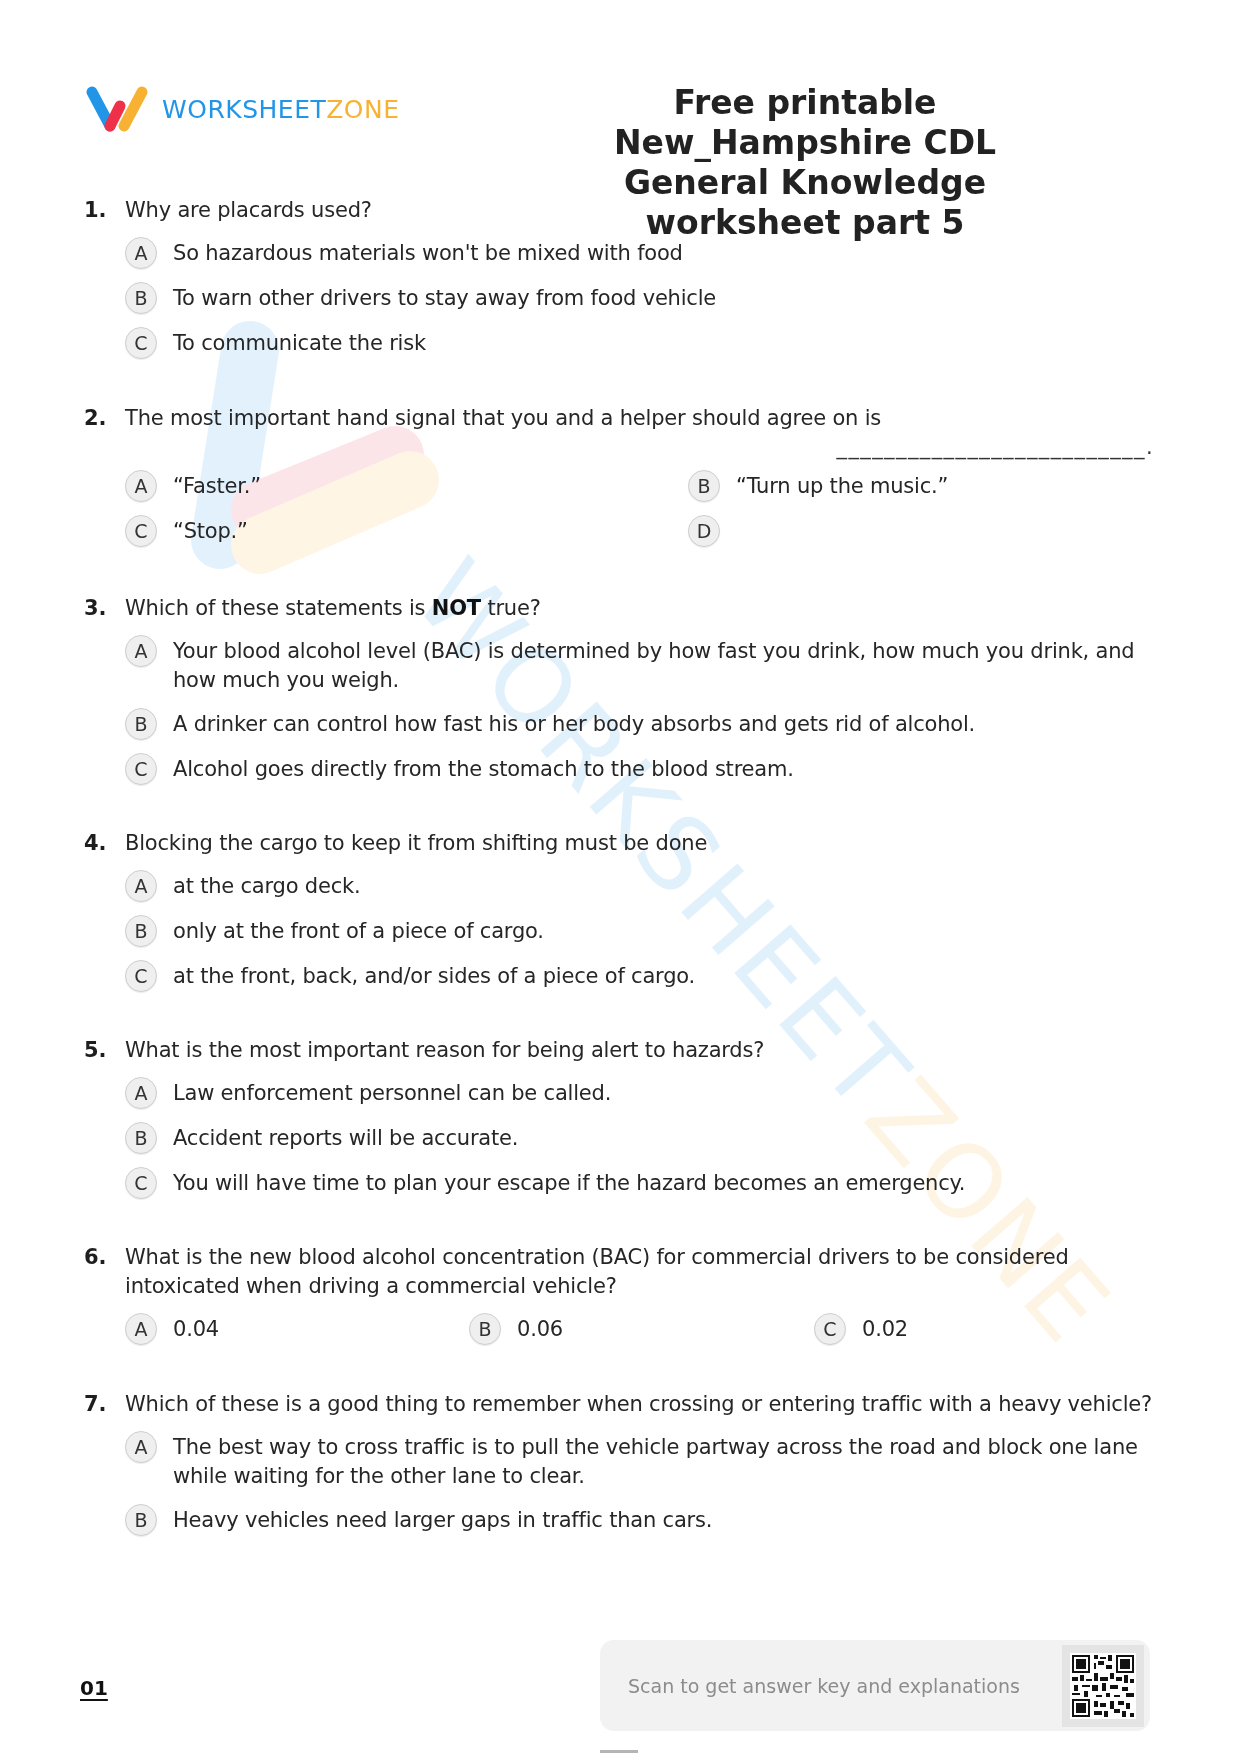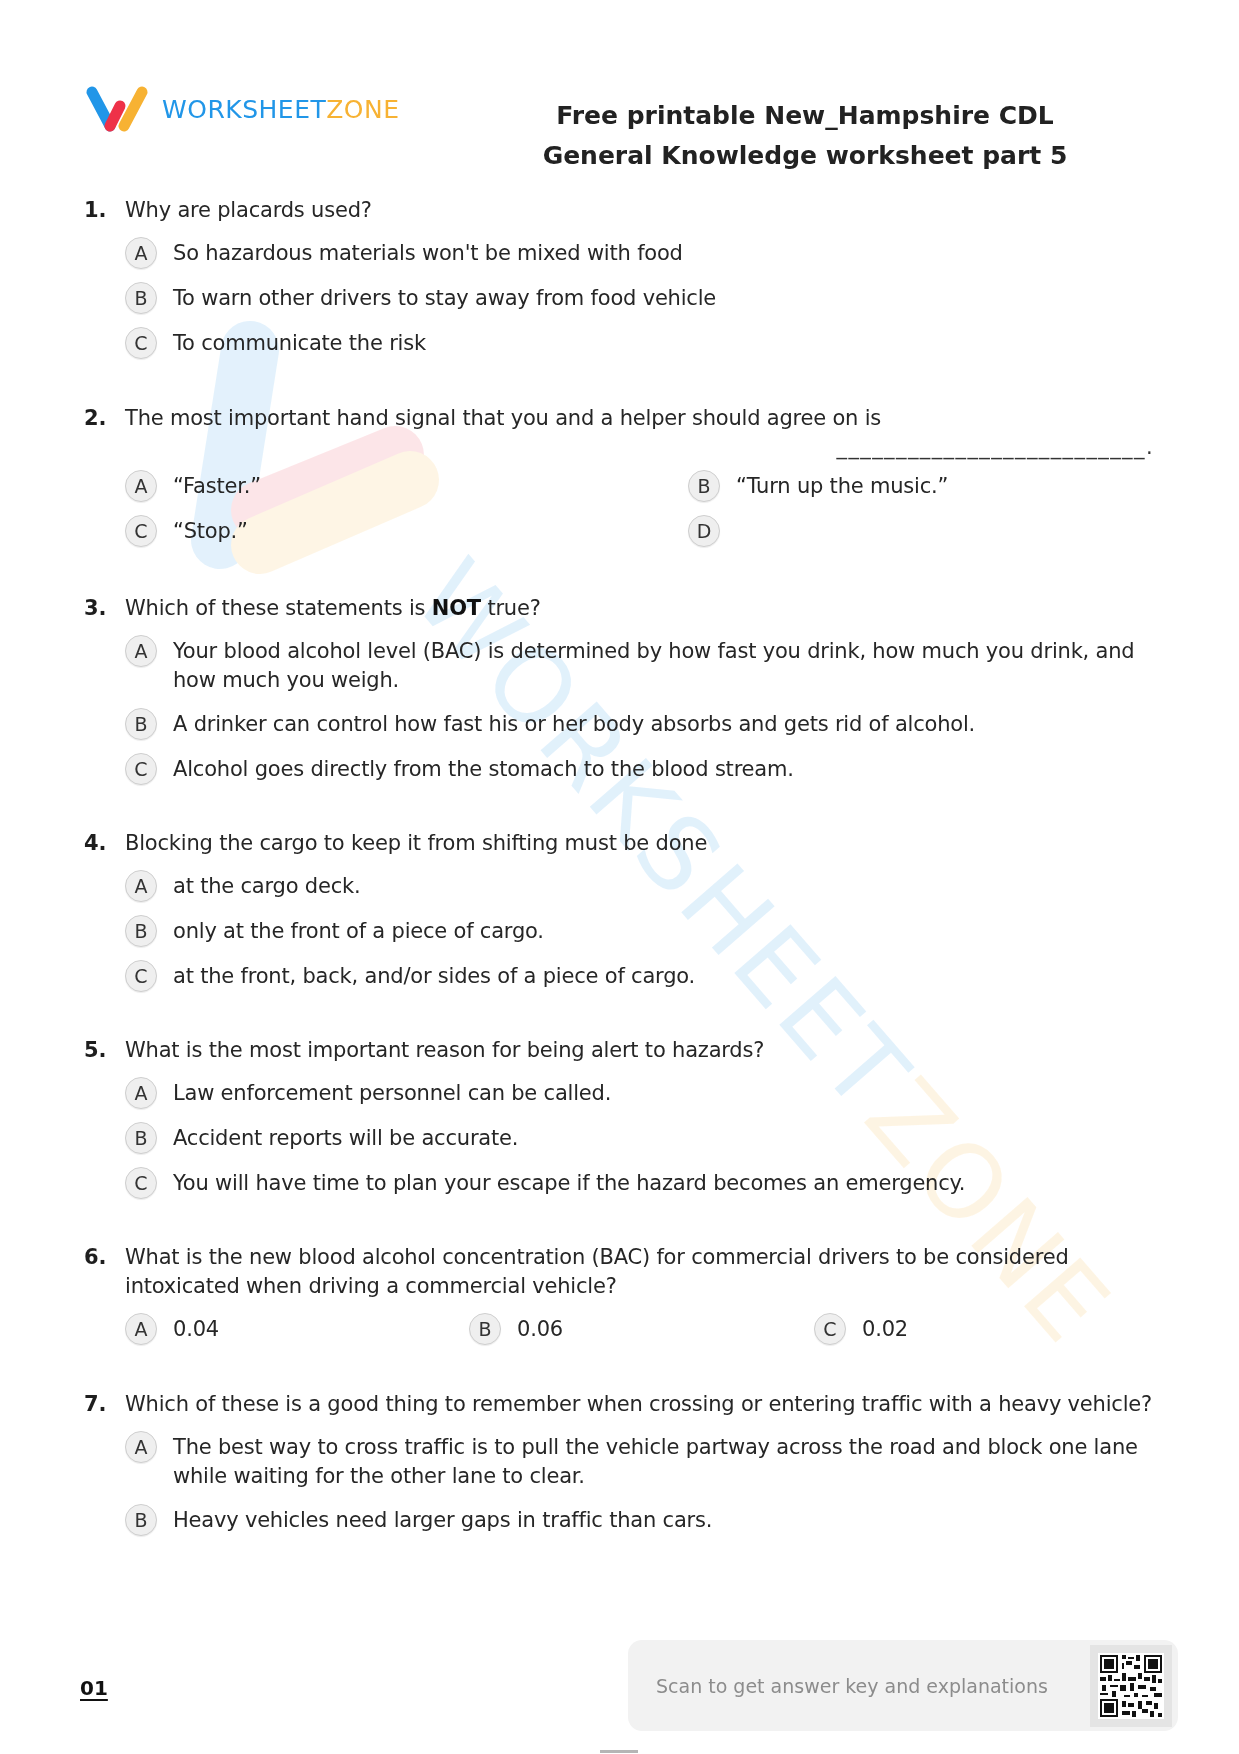--- a/index.html
+++ b/index.html
@@ -50,26 +50,26 @@
       letter-spacing: 0.5px;
       line-height: 1;
       display: flex;
     }
     .logo-text .blue { color: #2196e8; }
     .logo-text .orange { color: #f7b233; }
 
     .title {
       position: absolute;
       left: 540px;
-      top: 96px;
+      top: 83px;
       width: 530px;
       text-align: center;
       font-family: "DejaVu Sans", sans-serif;
       font-weight: bold;
-      font-size: 25px;
+      font-size: 33px;
       line-height: 40px;
       color: #222222;
     }
 
     
     .content {
       position: absolute;
       left: 0; top: 0;
       width: 1239px;
       z-index: 2;
@@ -163,21 +163,21 @@
       font-weight: bold;
       font-size: 20px;
       color: #111;
       text-decoration: underline;
       text-underline-offset: 4px;
       text-decoration-thickness: 2px;
       z-index: 2;
     }
     .scan-box {
       position: absolute;
-      left: 628px;
+      left: 600px;
       top: 1640px;
       width: 550px;
       height: 91px;
       background: #f2f2f2;
       border-radius: 14px;
       display: flex;
       align-items: center;
       z-index: 2;
       gap: 36px;
     }

